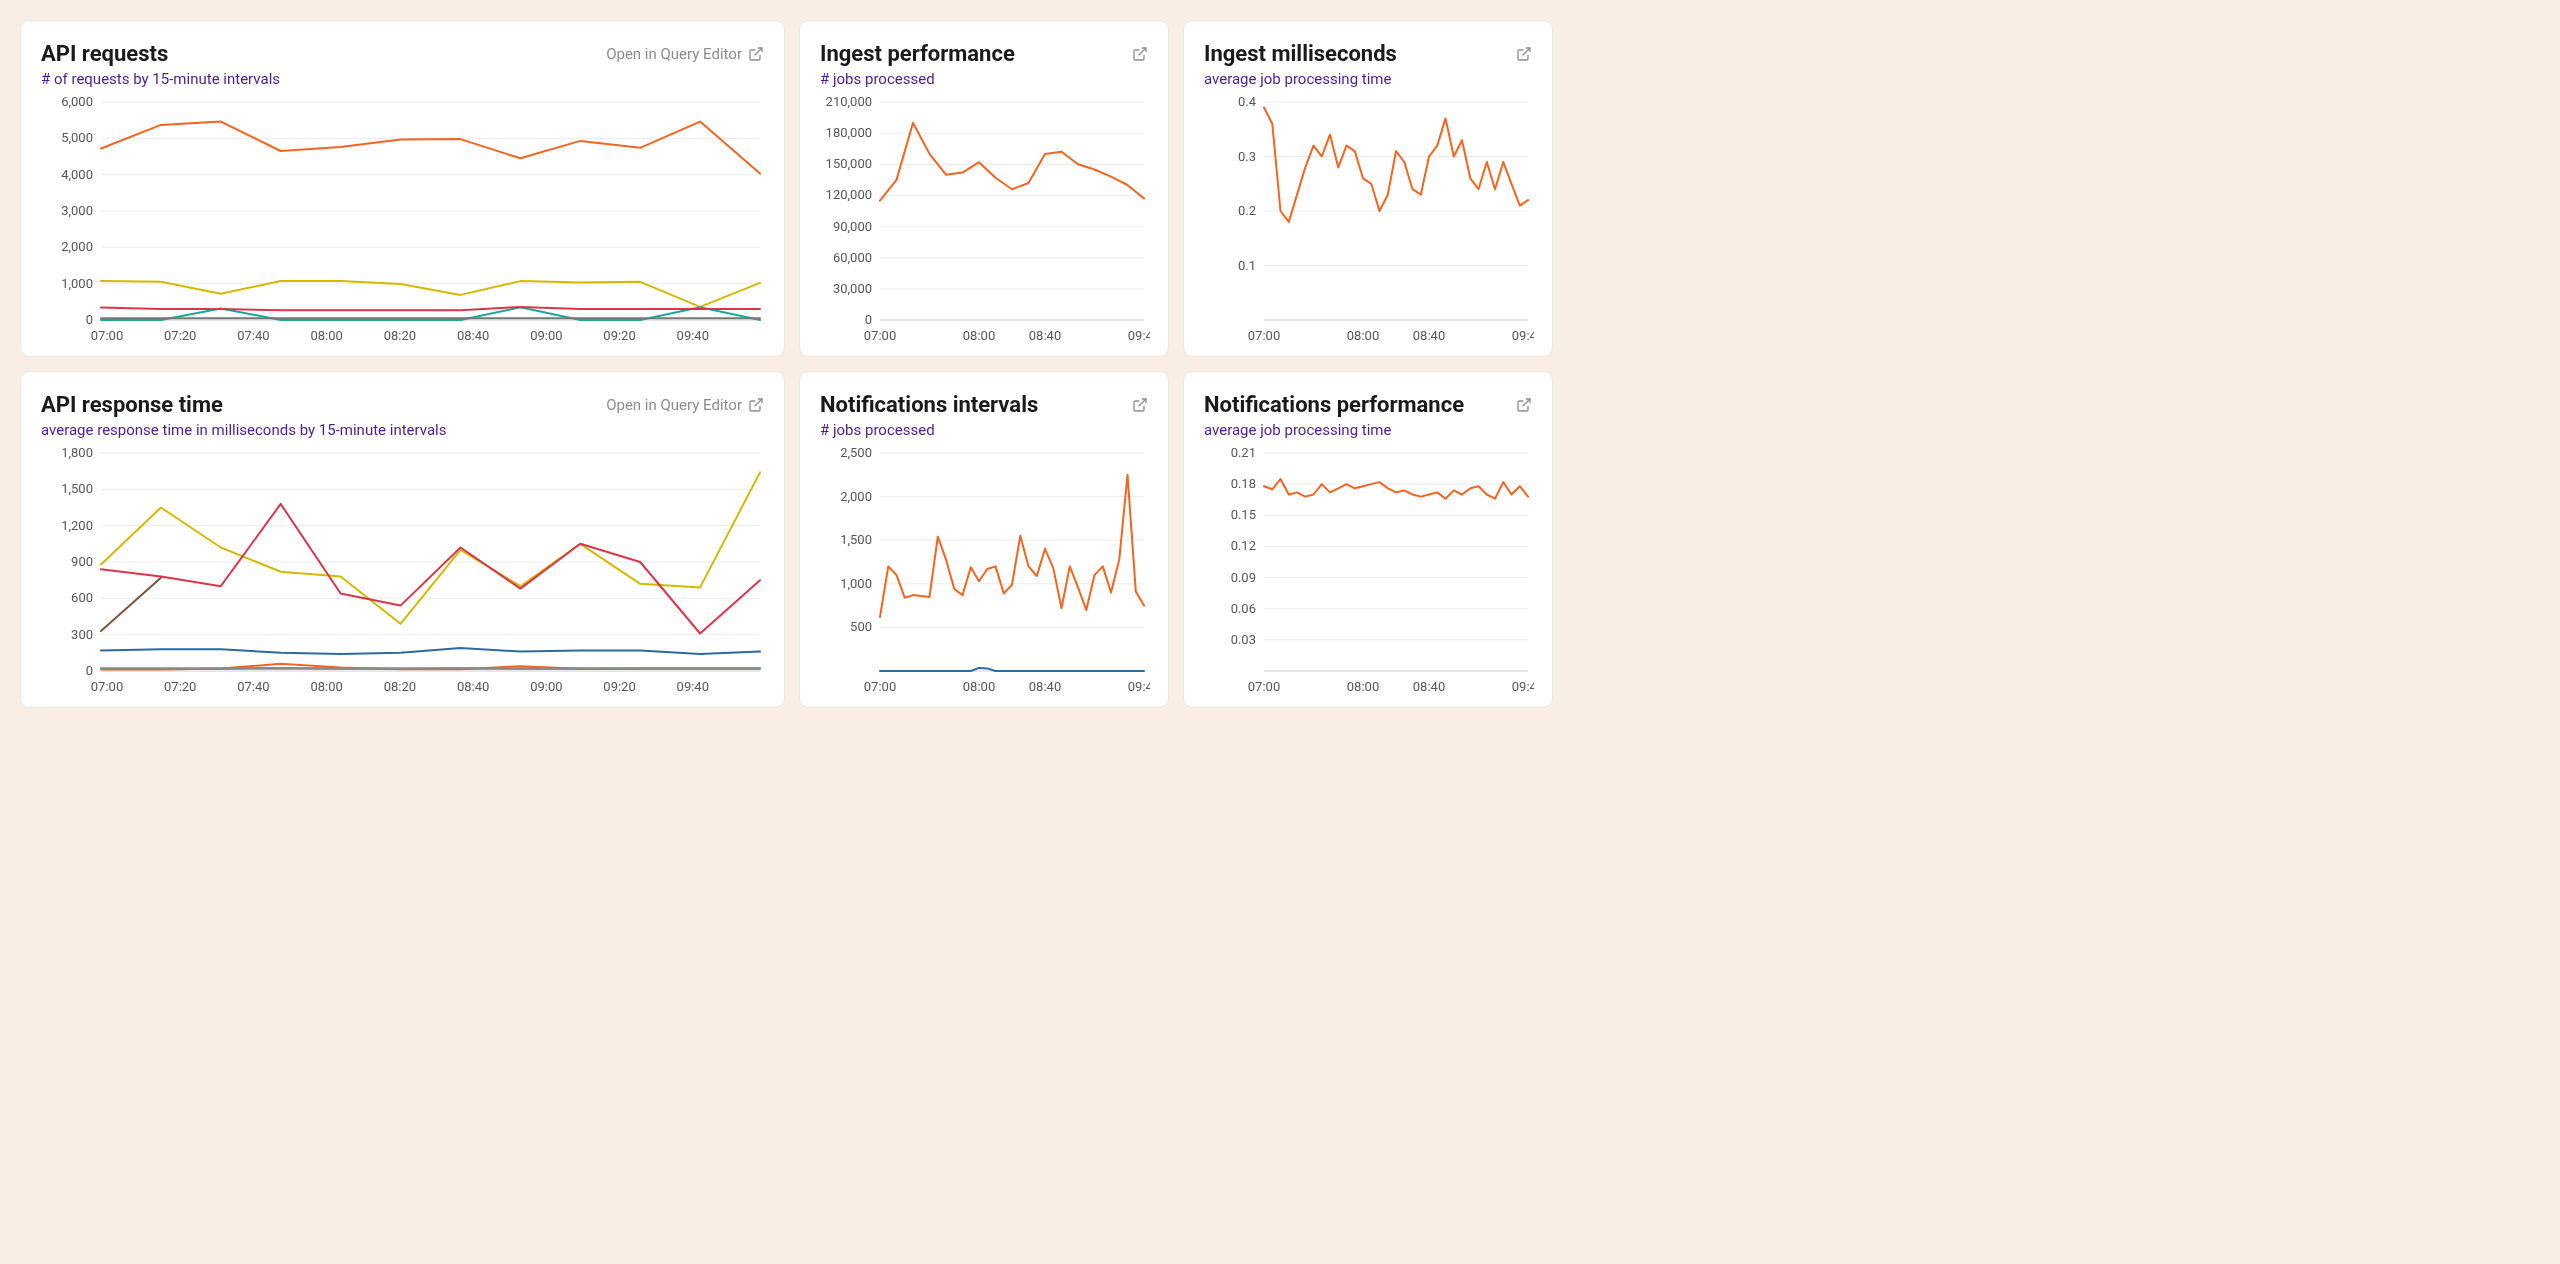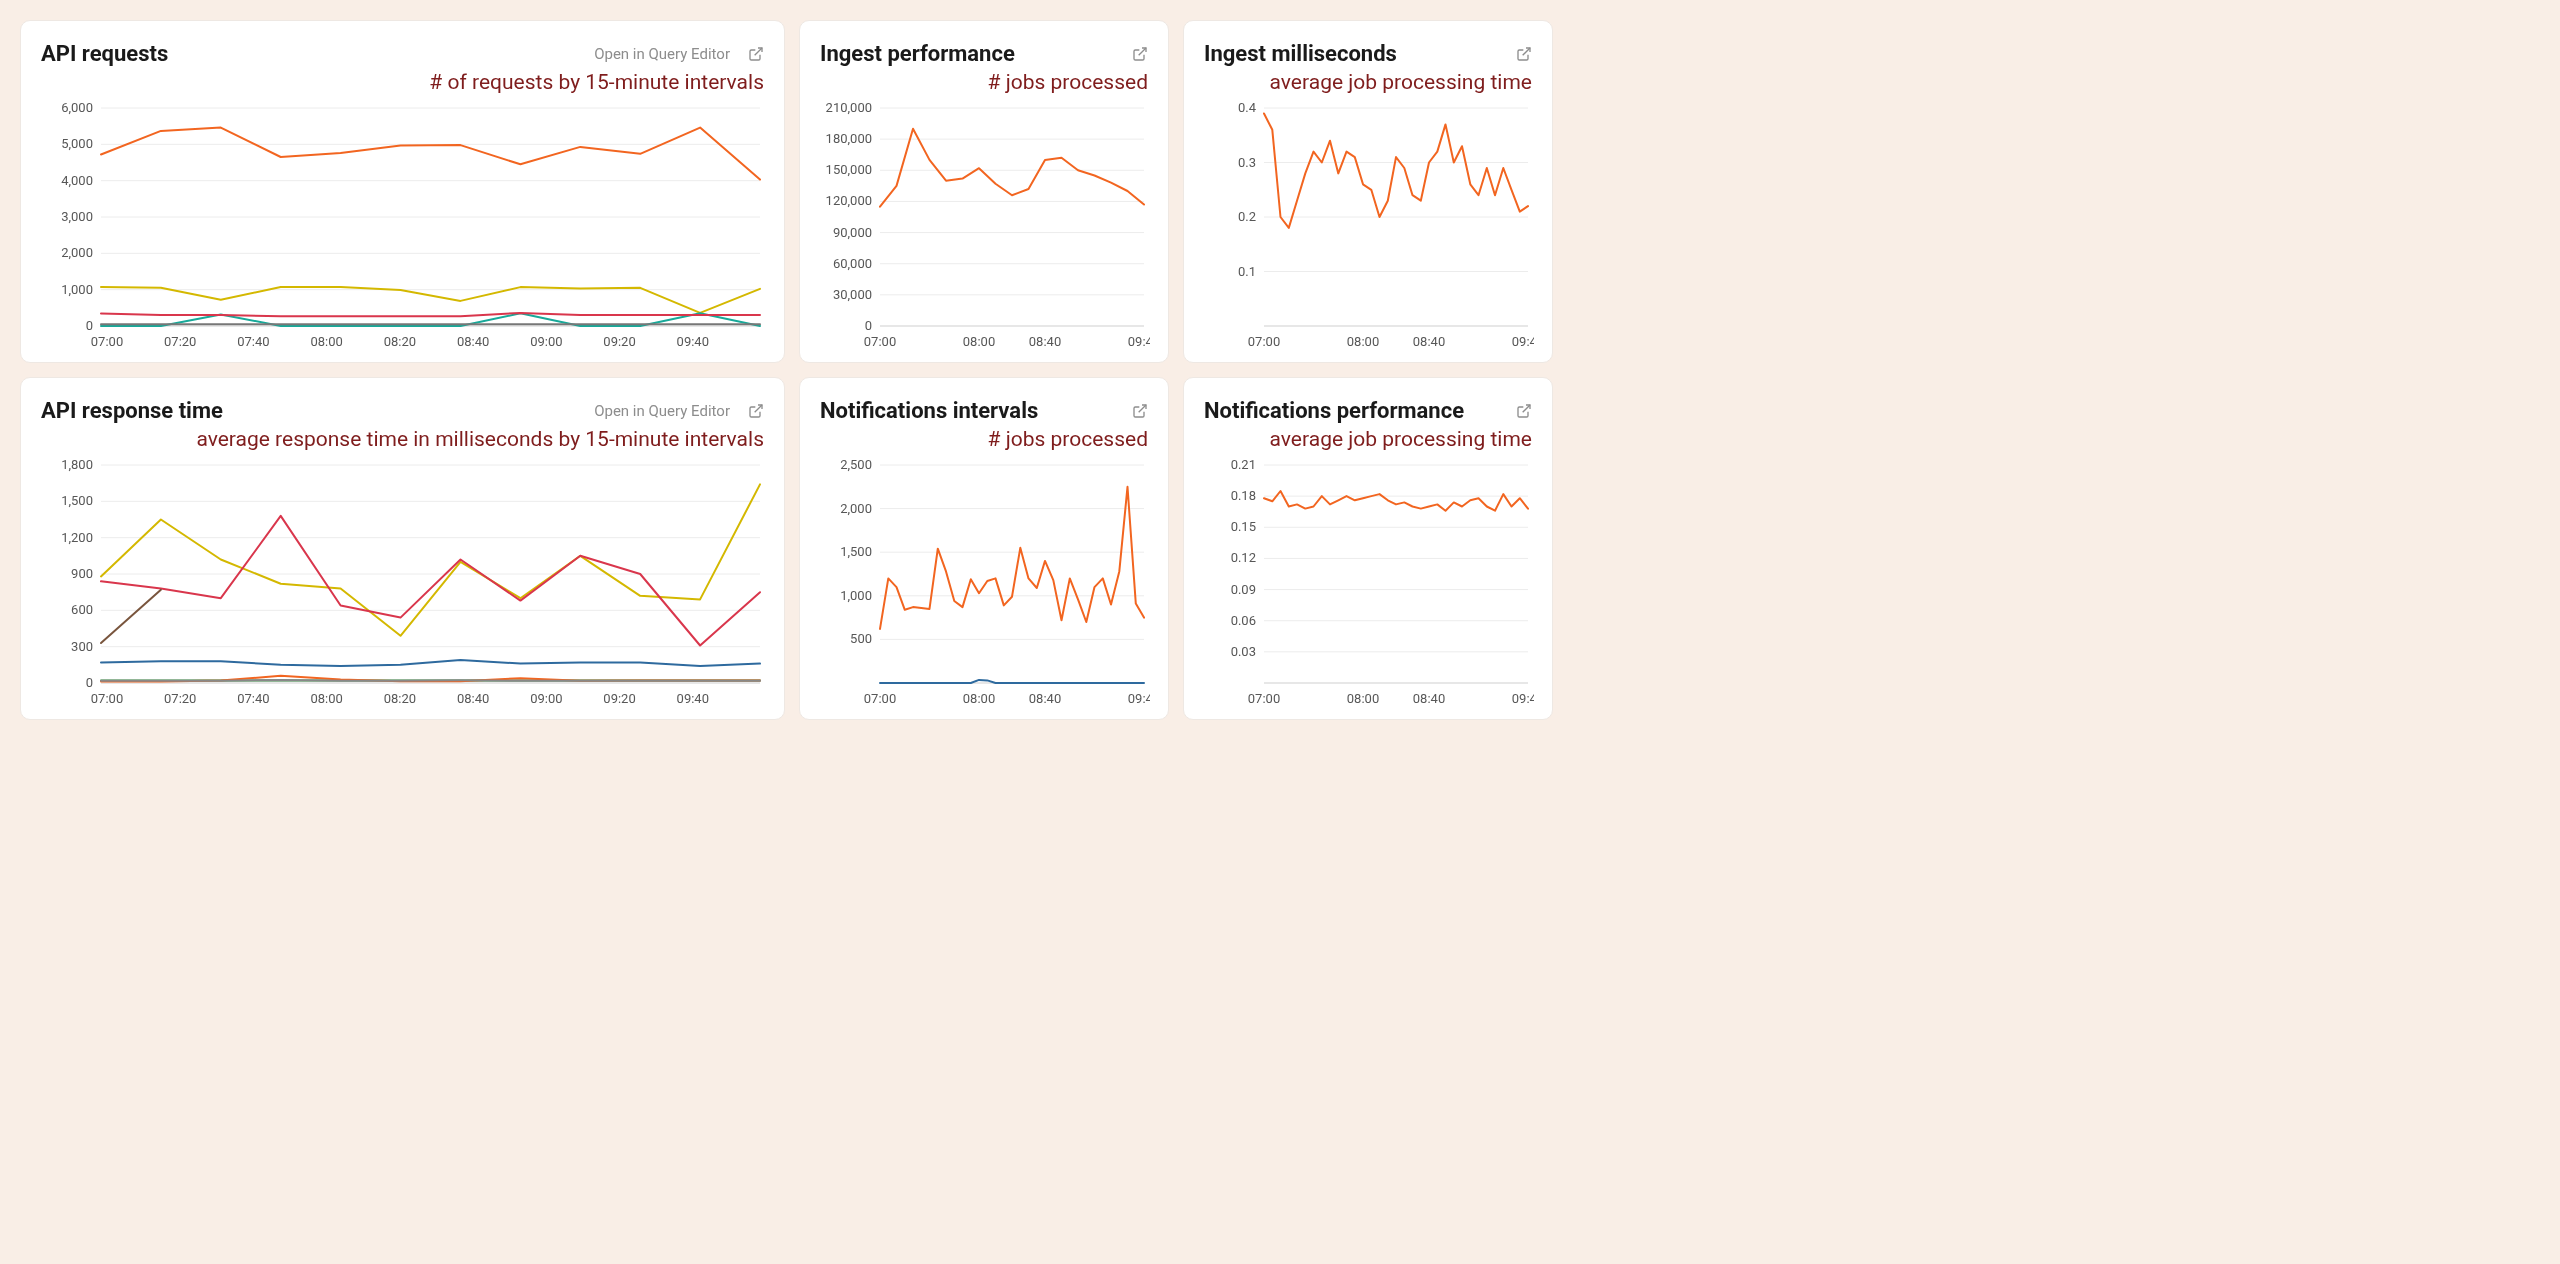--- a/index.html
+++ b/index.html
@@ -29,31 +29,30 @@
     margin-bottom: 4px;
   }
   .card-title {
     font-size: 22px;
     font-weight: 700;
     color: #1a1a1a;
   }
   .open-link {
     display: flex;
     align-items: center;
-    gap: 18px;
+    gap: 6px;
     color: #8d8d8d;
     font-size: 15px;
     cursor: pointer;
   }
   .open-link svg { width: 16px; height: 16px; }
   .card-sub {
-    font-size: 21px;
-    color: #7f1d1d;
+    font-size: 15px;
+    color: #4c1d95;
     margin-bottom: 6px;
-    text-align: right;
   }
   .chart-wrap {
     flex: 1;
     position: relative;
   }
   svg.chart { display: block; }
   .ytick { font-size: 13px; fill: #575757; text-anchor: end; }
   .xtick { font-size: 13px; fill: #575757; text-anchor: middle; }
   .gridline { stroke: #ececec; stroke-width: 1; }
   .axis { stroke: #d9d9d9; stroke-width: 1; }

